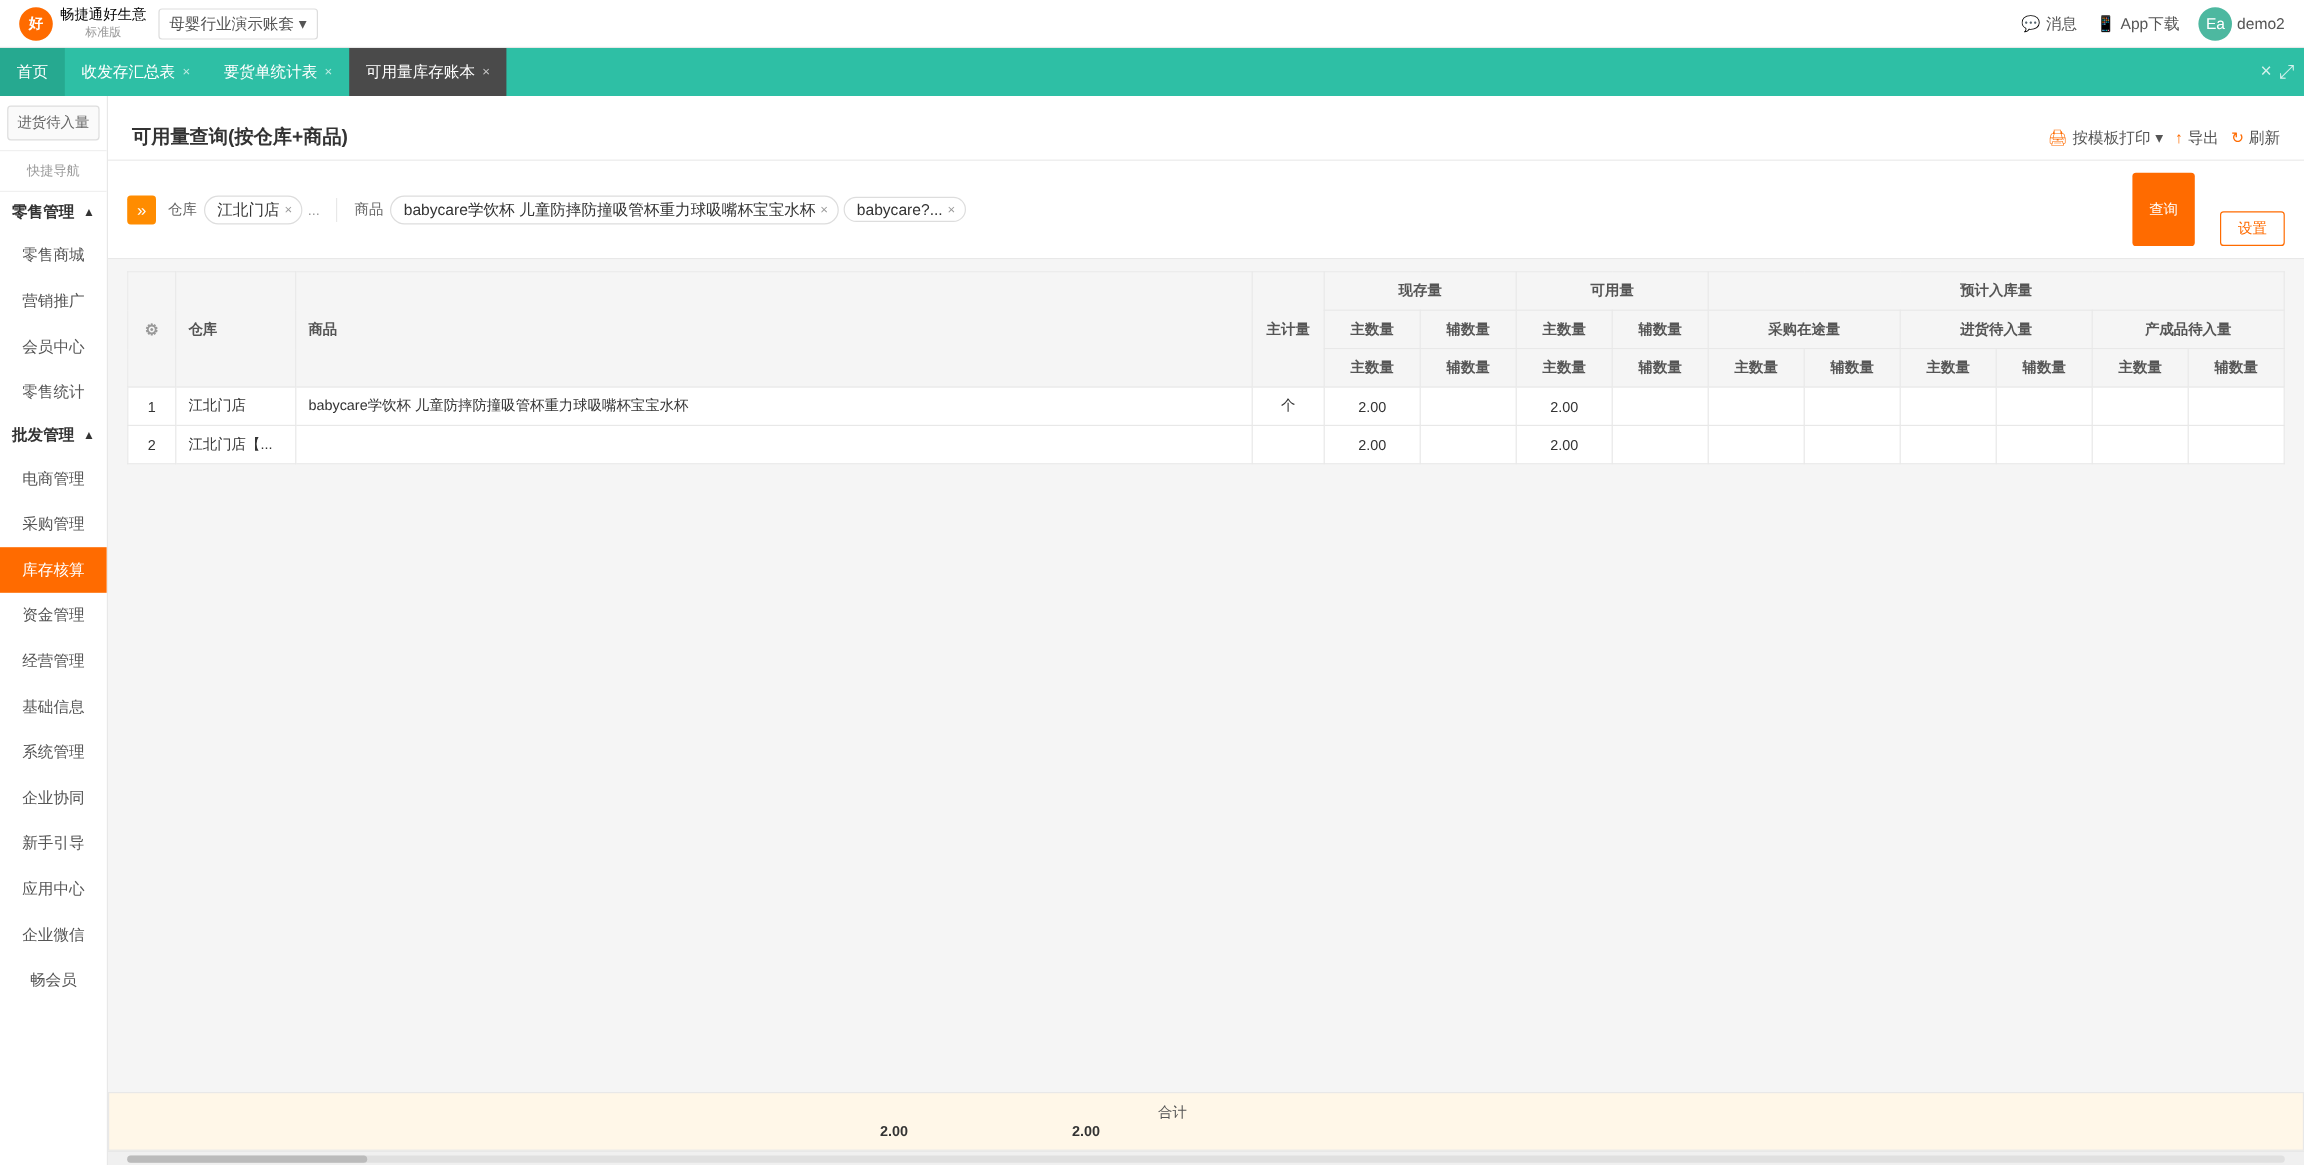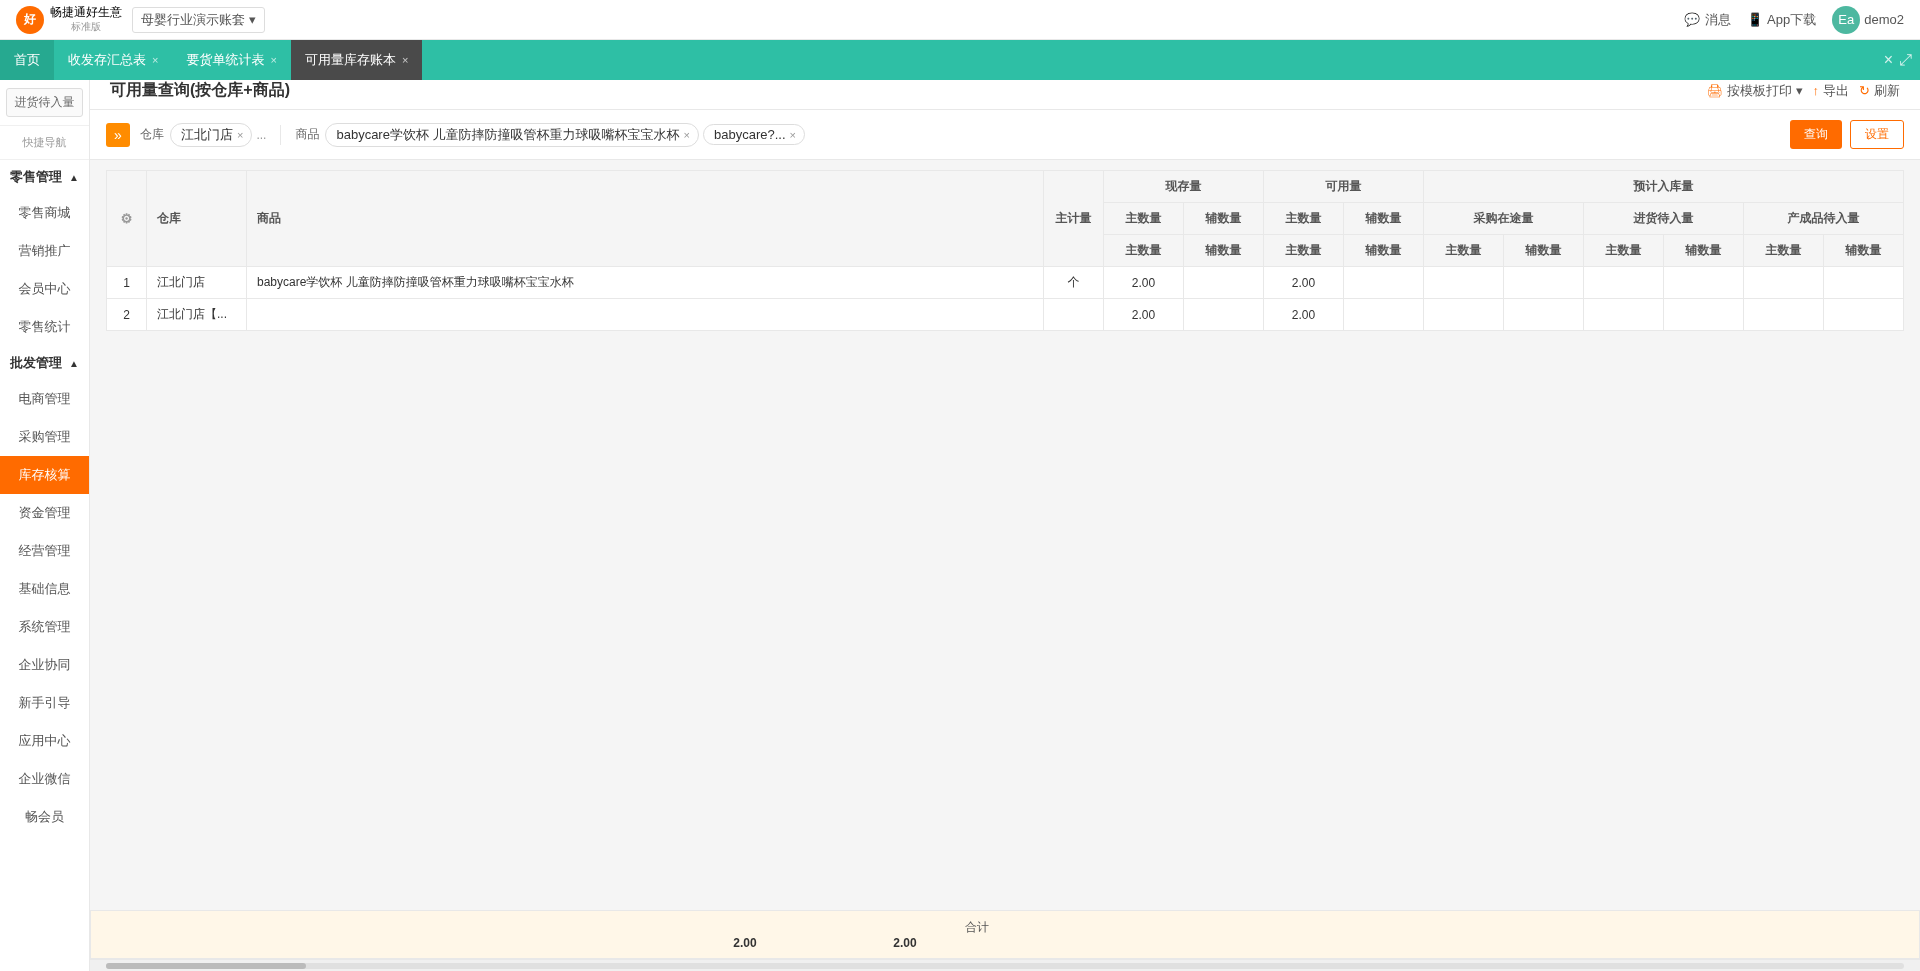--- a/index.html
+++ b/index.html
@@ -85,21 +85,21 @@
     .sidebar-item.active { background: #ff6b00; color: #fff; }
     .sidebar-item.section-header { font-size: 12px; color: #333; font-weight: bold; justify-content: space-between; flex-direction: row; padding: 8px 10px; }
     .sidebar-item.section-header .arrow { font-size: 10px; }
 
     
     .content-area { flex: 1; display: flex; flex-direction: column; overflow: hidden; background: #f5f5f5; }
 
     
     .page-header {
       background: #fff;
-      padding: 0 20px 8px;
+      padding: 24px 20px 8px;
       display: flex;
       align-items: center;
       justify-content: space-between;
       border-bottom: 1px solid #e8e8e8;
       flex-shrink: 0;
     }
     .page-title { font-size: 16px; font-weight: bold; color: #333; }
     .page-header-actions { display: flex; align-items: center; gap: 10px; }
     .header-action-btn { display: flex; align-items: center; gap: 4px; color: #555; font-size: 12px; cursor: pointer; }
     .header-action-btn .icon { color: #ff6b00; }
@@ -115,23 +115,23 @@
       flex-shrink: 0;
     }
     .filter-expand-btn { background: #ff8c00; color: #fff; border: none; width: 24px; height: 24px; border-radius: 3px; cursor: pointer; display: flex; align-items: center; justify-content: center; font-size: 14px; flex-shrink: 0; }
     .filter-group { display: flex; align-items: center; gap: 6px; }
     .filter-label { color: #666; font-size: 12px; white-space: nowrap; }
     .filter-tags { display: flex; align-items: center; gap: 4px; flex-wrap: wrap; }
     .filter-tag { background: #fff; border: 1px solid #ddd; border-radius: 12px; padding: 2px 8px 2px 10px; font-size: 12px; color: #333; display: flex; align-items: center; gap: 4px; }
     .filter-tag .tag-close { color: #999; cursor: pointer; font-size: 11px; }
     .filter-more { color: #999; cursor: pointer; font-size: 12px; }
     .filter-divider { width: 1px; height: 20px; background: #e8e8e8; margin: 0 4px; }
-    .filter-actions { margin-left: auto; display: flex; gap: 8px; }
+    .filter-actions { margin-left: auto; display: flex; gap: 21px; }
     .btn-query { background: #ff6b00; color: #fff; border: none; padding: 5px 14px; border-radius: 3px; cursor: pointer; font-size: 12px; }
-    .btn-settings { background: #fff; color: #ff6b00; border: 1px solid #ff6b00; padding: 5px 14px; border-radius: 3px; cursor: pointer; font-size: 12px; }
+    .btn-settings { background: #fff; color: #ff6b00; border: 1px solid #ff6b00; padding: 5px 14px; border-radius: 3px; cursor: pointer; font-size: 12px; margin-top: 32px; }
 
     
     .table-container { flex: 1; overflow: auto; padding: 10px 16px; }
     .data-table { width: 100%; border-collapse: collapse; background: #fff; }
     .data-table th, .data-table td { border: 1px solid #e8e8e8; padding: 7px 10px; font-size: 12px; }
     .data-table th { background: #f5f5f5; color: #555; font-weight: bold; text-align: center; }
     .data-table td { color: #333; text-align: center; }
     .data-table .col-number { width: 40px; }
     .data-table .col-warehouse { width: 100px; text-align: left; }
     .data-table .col-product { text-align: left; }

